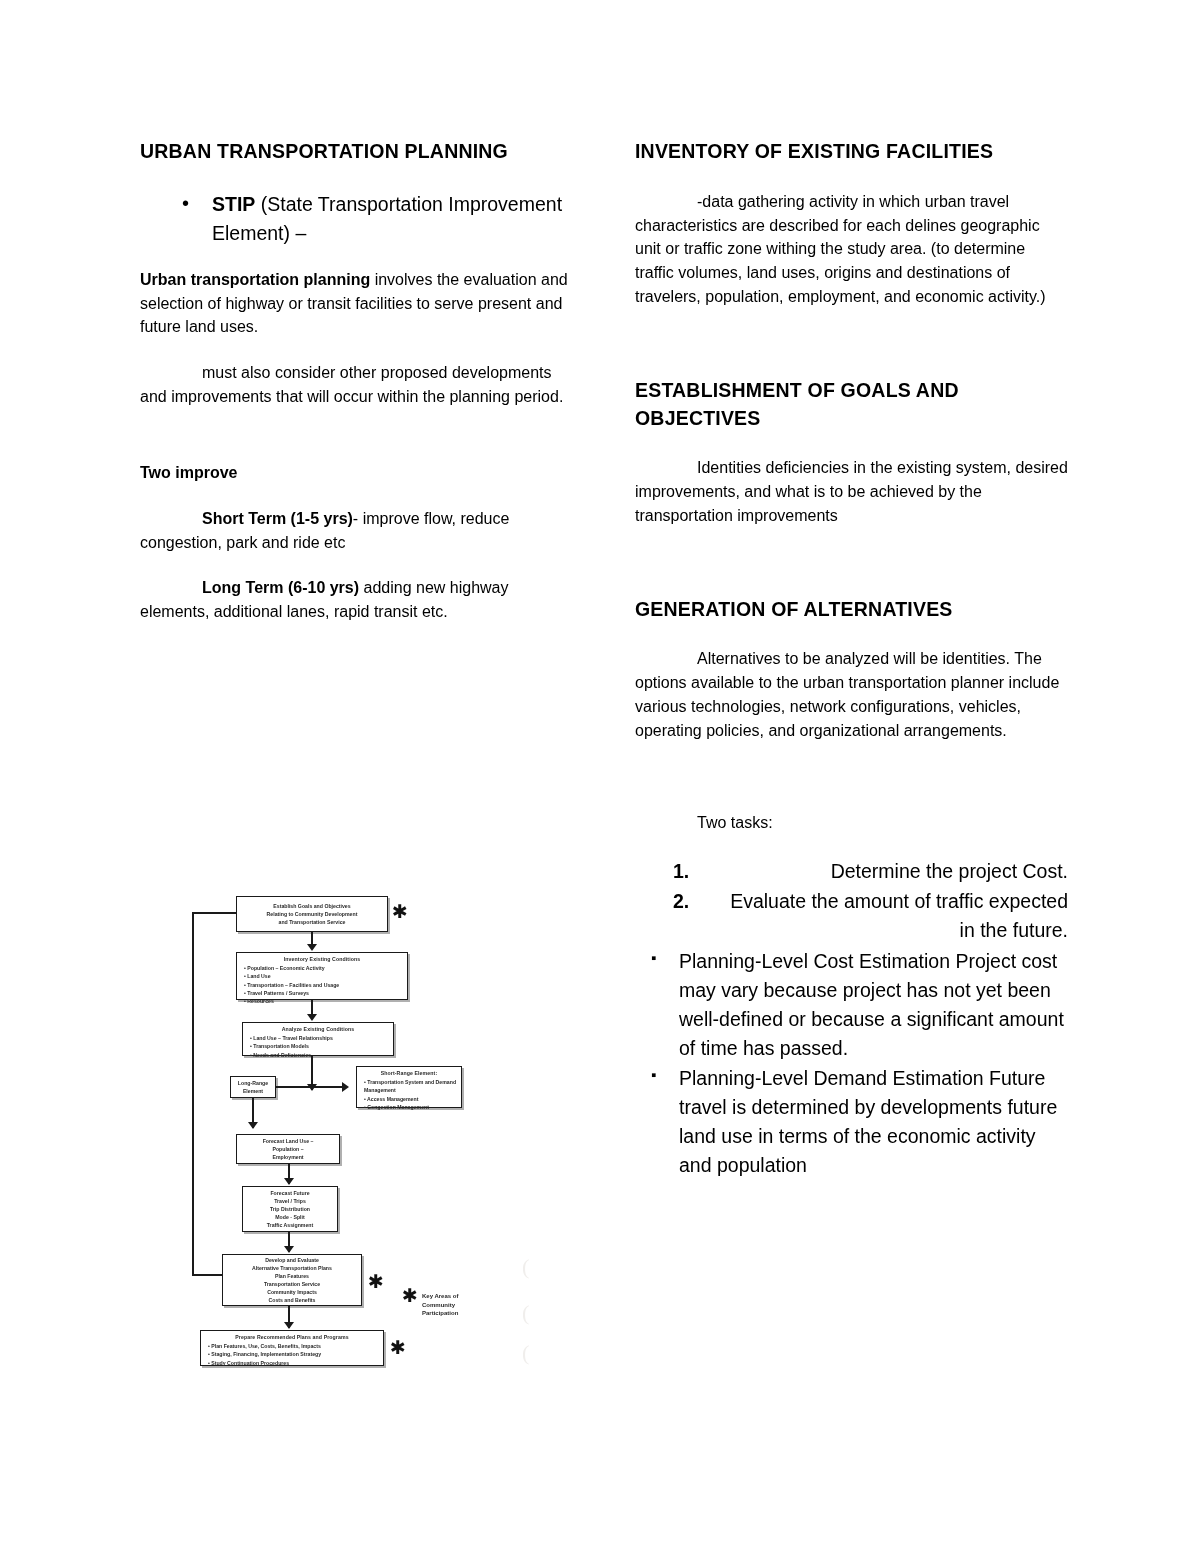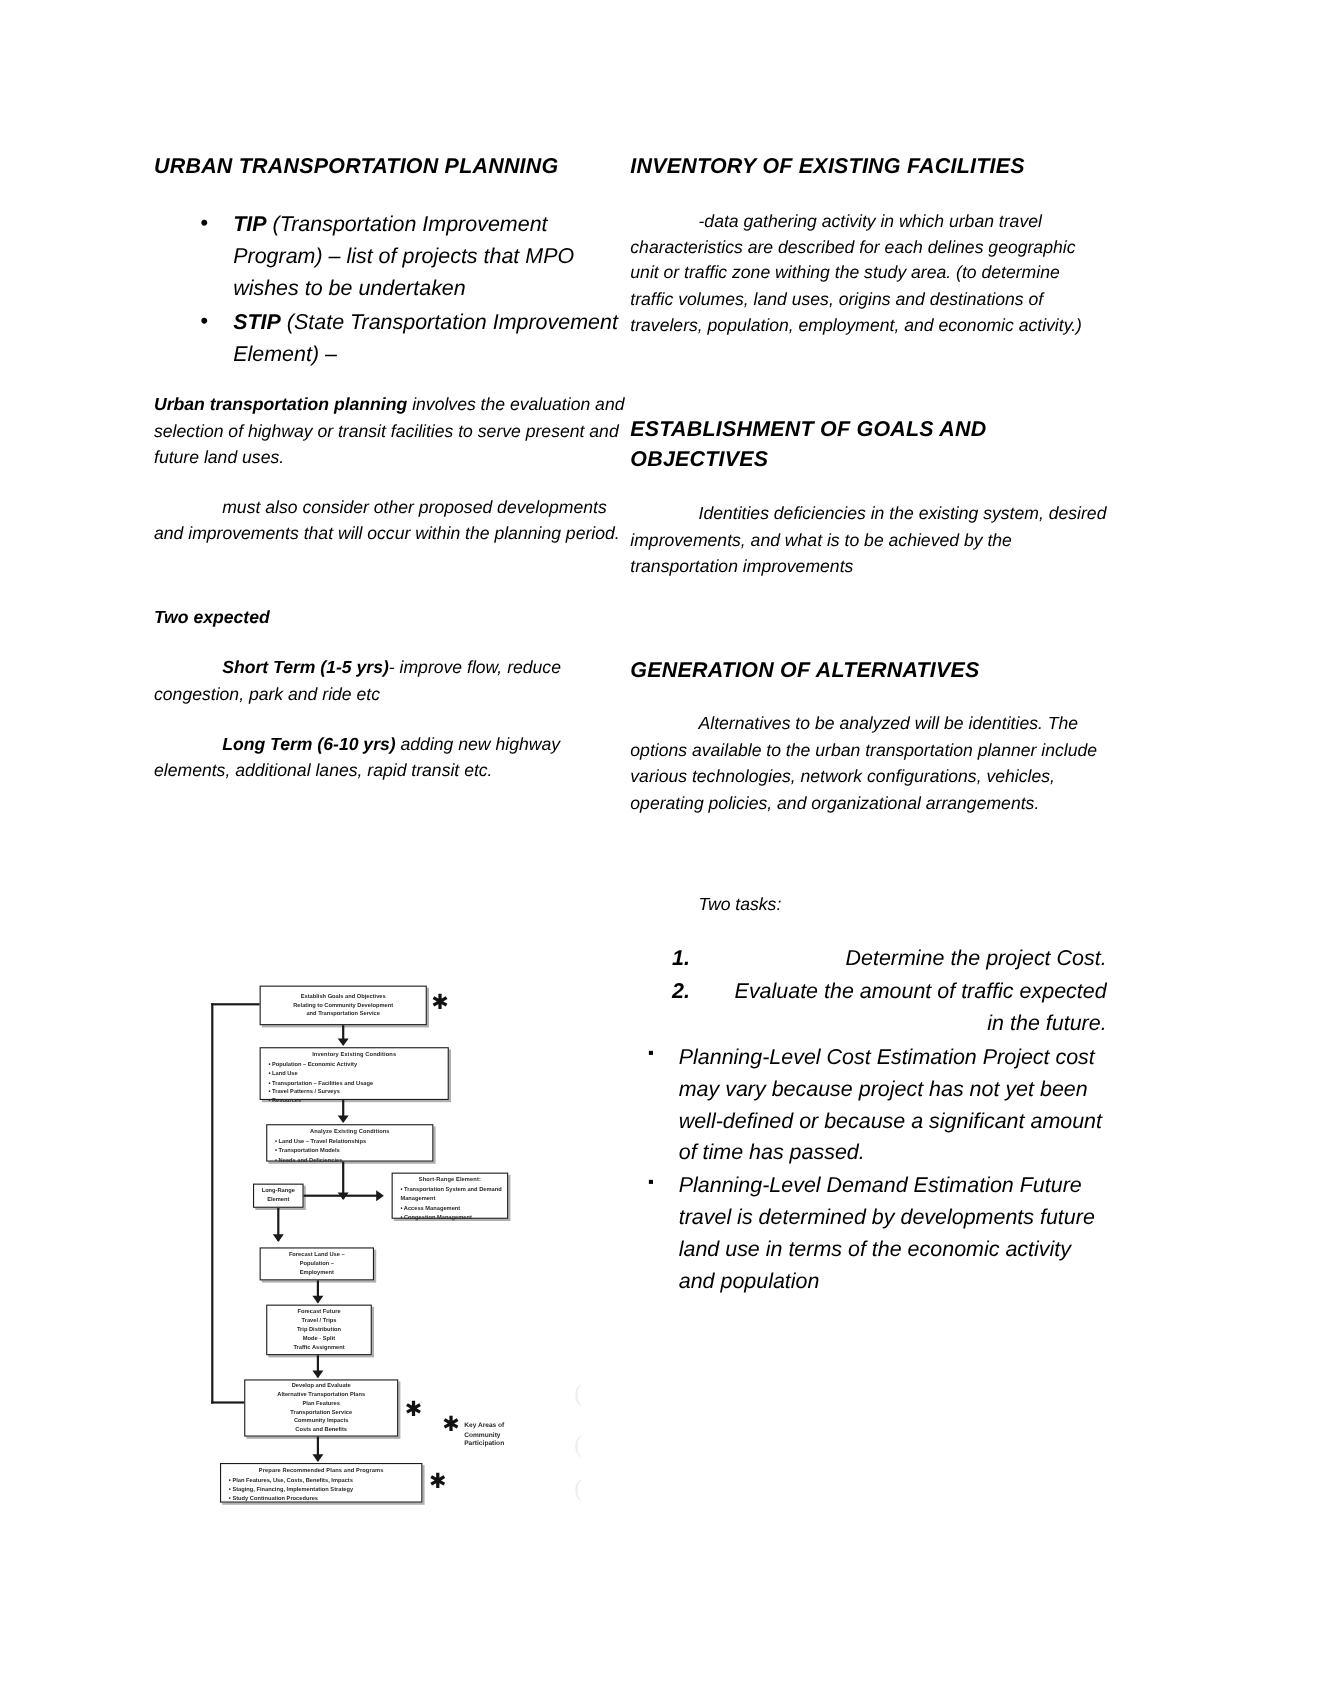--- a/index.html
+++ b/index.html
@@ -19,22 +19,22 @@
     background: #ffffff;
     overflow: hidden;
     box-sizing: border-box;
   }
   .columns {
     position: absolute;
     top: 138px;
     left: 140px;
     width: 928px;
     display: flex;
+    gap: 62px;
     align-items: flex-start;
-    font-style: italic;
   }
   .col {
     width: 433px;
   }
   .col-left { width: 433px; }
   .col-right { width: 433px; }
 
   h2.section-head {
     font-size: 19.5px;
     font-weight: bold;
@@ -205,31 +205,30 @@
 
 <div class="page">
 
   <div class="columns">
 
     <div class="col col-left">
 
       <h2 class="section-head">URBAN TRANSPORTATION PLANNING</h2>
 
       <ul class="disc-list">
-        <li><b>TIP</b><span> (Transportation Improvement Program) – list of projects that MPO wishes to be undertaken</span></li>
         <li><b>STIP</b><span> (State Transportation Improvement Element) –</span></li>
       </ul>
 
       <p class="para"><b>Urban transportation planning</b><span> involves the evaluation and selection of highway or transit facilities to serve present and future land uses.</span></p>
 
       <p class="para indent">must also consider other proposed developments and improvements that will occur within the planning period.</p>
 
       <div class="spacer-md"></div>
 
-      <p class="para"><b>Two expected</b></p>
+      <p class="para"><b>Two improve</b></p>
 
       <p class="para indent"><b>Short Term (1-5 yrs)</b><span>- improve flow, reduce congestion, park and ride etc</span></p>
 
       <p class="para indent"><b>Long Term (6-10 yrs)</b><span> adding new highway elements, additional lanes, rapid transit etc.</span></p>
 
     </div>
 
     <div class="col col-right">
 
       <h2 class="section-head">INVENTORY OF EXISTING FACILITIES</h2>

